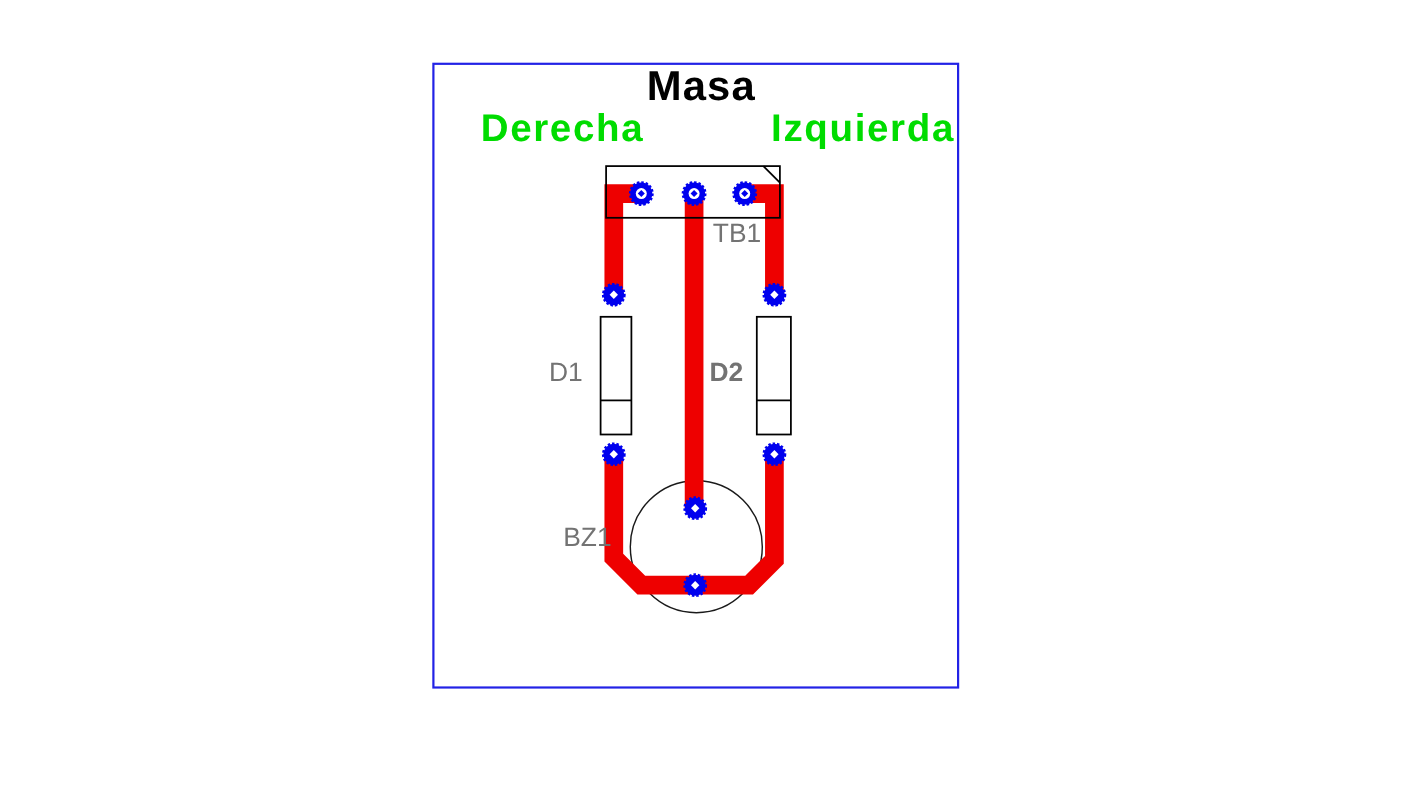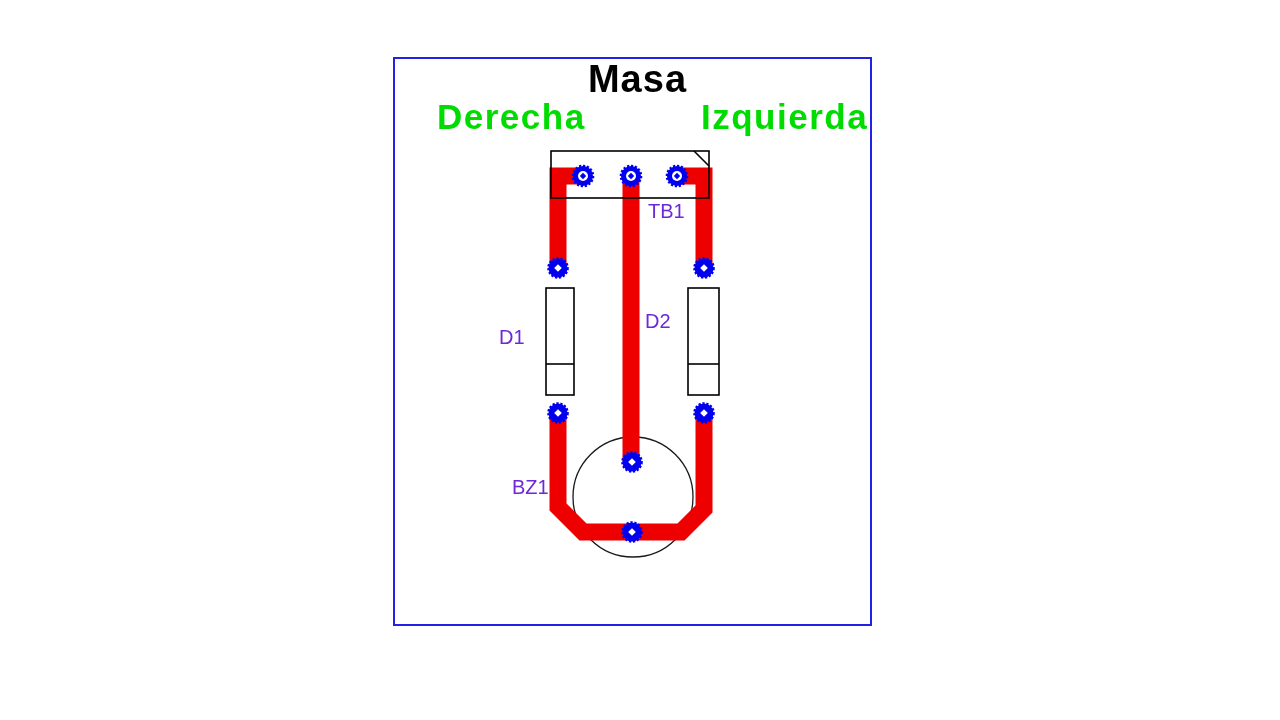--- a/index.html
+++ b/index.html
@@ -29,24 +29,24 @@
 
   
   .lbl{position:absolute;white-space:nowrap;line-height:1.1;}
   .title{
     left:398px;top:59px;width:479px;text-align:center;
     font-size:38px;font-weight:bold;letter-spacing:1px;color:#000;
   }
   .legend{font-size:35px;font-weight:bold;letter-spacing:1.5px;color:var(--legend-green);}
   .legend-left{left:437px;top:98px;}
   .legend-right{left:701px;top:98px;}
-  .ref{font-size:20px;color:#6d28d9;}
+  .ref{font-size:24px;color:#737373;}
   .ref-tb1{left:648px;top:200px;}
   .ref-d1{left:499px;top:326px;text-align:right;}
-  .ref-d2{left:645px;top:310px;}
+  .ref-d2{left:645px;top:326px;font-weight:bold;}
   .ref-bz1{left:512px;top:476px;}
 </style>
 </head>
 <body>
 
 <div id="stage">
 
   <svg width="1280" height="720" viewBox="0 0 1280 720">
 
     <rect class="board-rect" x="394" y="58" width="477" height="567"></rect>

